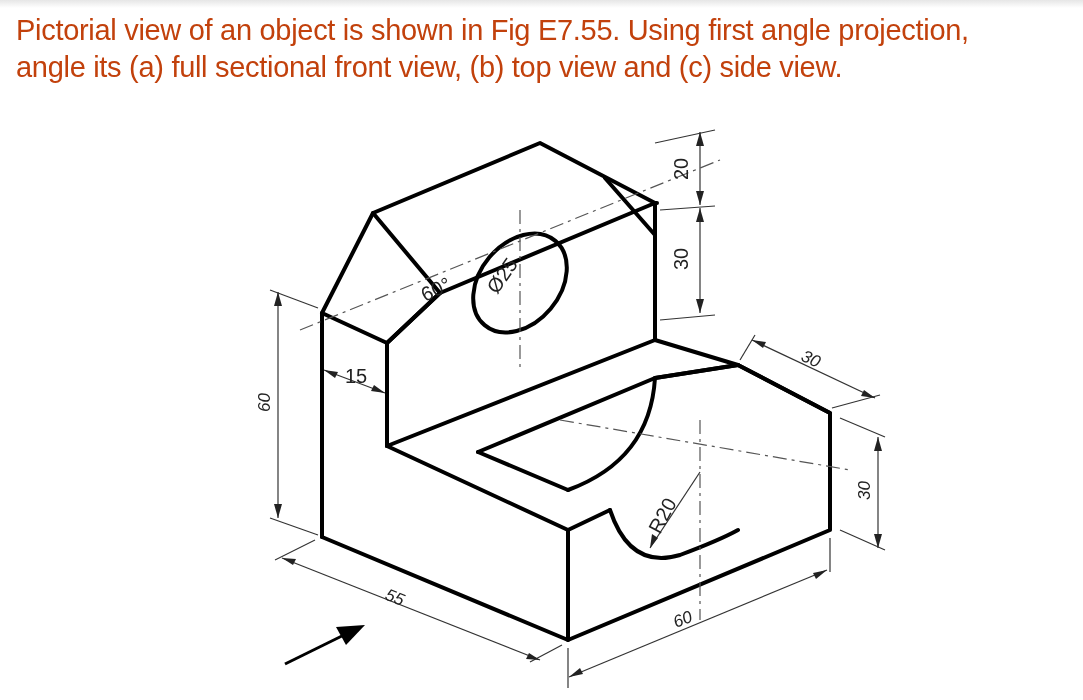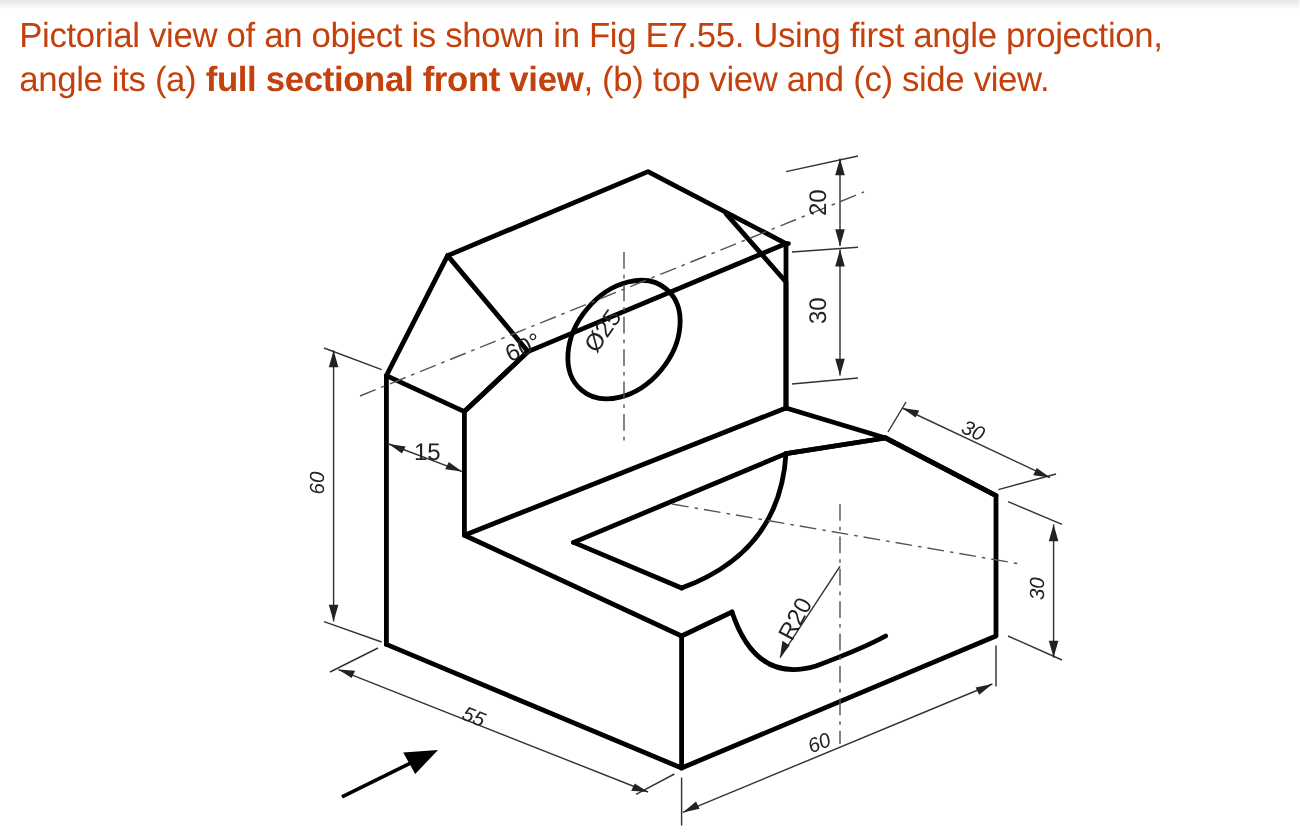--- a/index.html
+++ b/index.html
@@ -12,21 +12,21 @@
   .topbar {
     position: absolute; left: 0; top: 0; width: 1083px; height: 8px;
     background: linear-gradient(#e6e6e6, #ffffff);
   }
   .question {
     position: absolute; left: 16px; top: 12px; width: 1060px;
     font-family: "Liberation Sans", sans-serif;
     font-size: 29px; line-height: 37px; color: #c2410c;
     letter-spacing: -0.3px;
   }
-  .question b { font-weight: bold; }
+  .question b { font-weight: normal; }
   svg.fig { position: absolute; left: 0; top: 0; }
   .obj { stroke: #000; stroke-width: 4; fill: none; stroke-linejoin: round; stroke-linecap: round; }
   .thin { stroke: #333; stroke-width: 1.2; fill: none; }
   .center { stroke: #555; stroke-width: 1.2; fill: none; stroke-dasharray: 14 5 3 5; }
   .dim-text { font-family: "Liberation Sans", sans-serif; font-size: 17px; fill: #222; font-style: italic; }
   .dim-text-up { font-family: "Liberation Sans", sans-serif; font-size: 20px; fill: #222; }
 </style>
 </head>
 <body>
 

